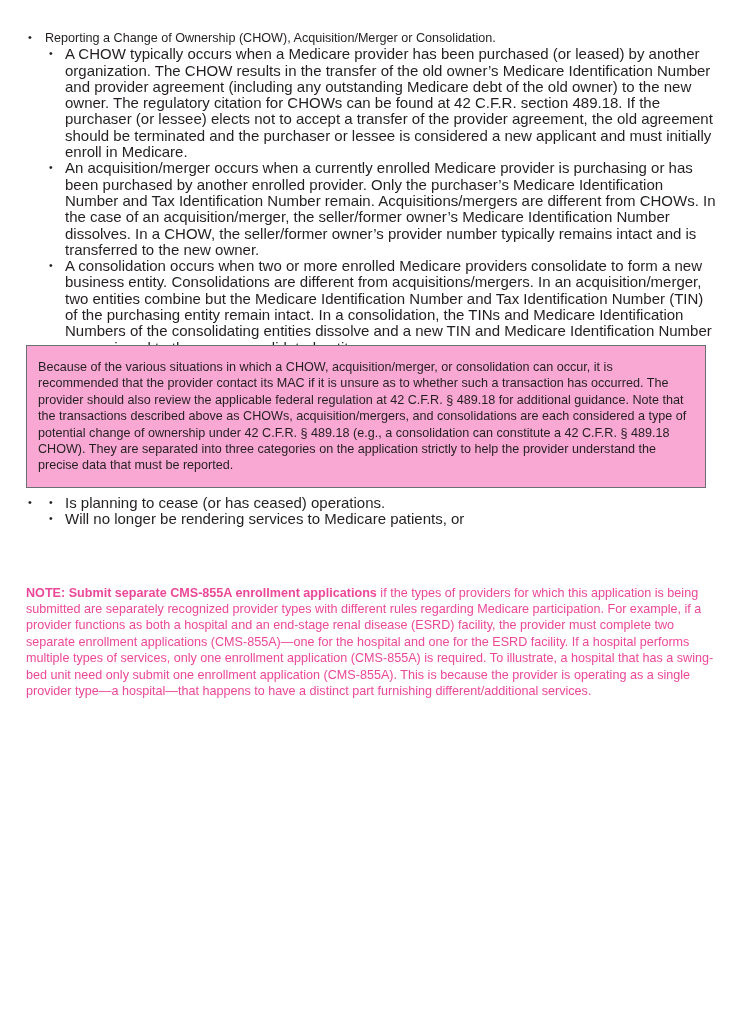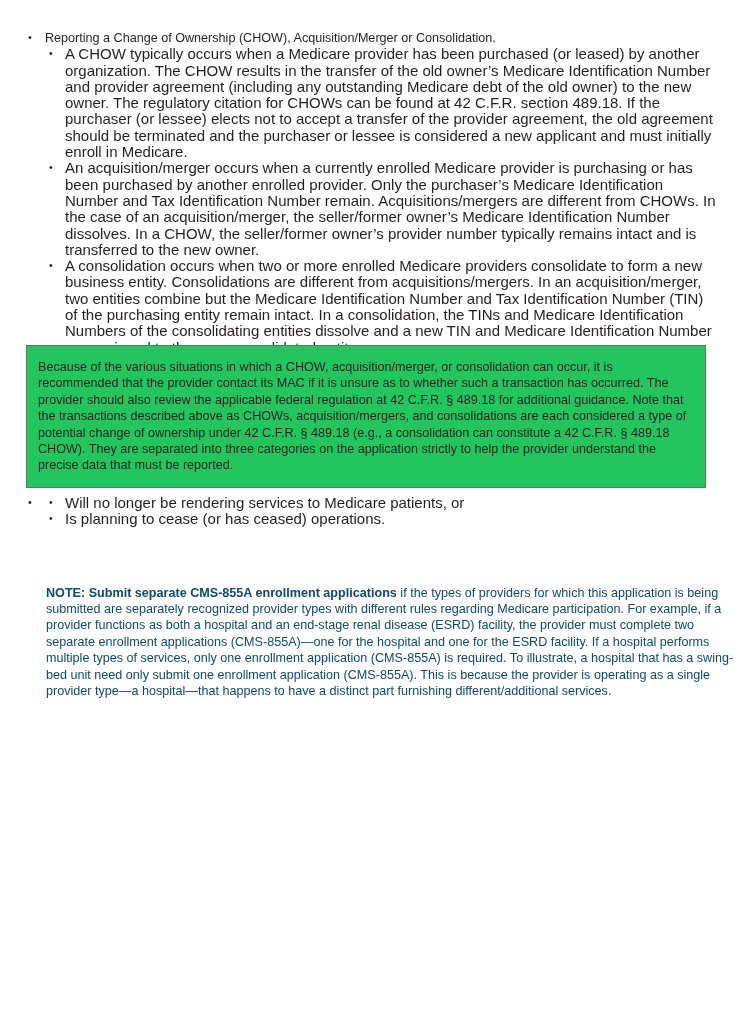--- a/index.html
+++ b/index.html
@@ -84,21 +84,21 @@
   }
 
   
   .callout {
     position: absolute;
     left: 26px;
     top: 345px;
     width: 680px;
     box-sizing: border-box;
     border: 1.4px solid #6d6e71;
-    background: #22c55e;
+    background: #f9a8d4;
     padding: 13px 12px 13px 11px;
   }
   .callout p {
     margin: 0;
     font-size: 12.6px;
     line-height: 16.4px;
     color: #231f20;
   }
 
   
@@ -110,22 +110,21 @@
   }
 
   
   .note {
     position: absolute;
     left: 26px;
     top: 572px;
     width: 690px;
     font-size: 12.6px;
     line-height: 16.4px;
-    color: #0c4a6e;
-    margin-left: 20px;
+    color: #ec4899;
   }
   .note b { font-weight: bold; }
 
   
   .footer {
     position: absolute;
     left: 26px;
     top: 988px;
     width: 692px;
   }
@@ -173,24 +172,24 @@
 
   <div class="callout">
     <p>Because of the various situations in which a CHOW, acquisition/merger, or consolidation can occur, it is recommended that the provider contact its MAC if it is unsure as to whether such a transaction has occurred. The provider should also review the applicable federal regulation at 42 C.F.R. § 489.18 for additional guidance. Note that the transactions described above as CHOWs, acquisition/mergers, and consolidations are each considered a type of potential change of ownership under 42 C.F.R. § 489.18 (e.g., a consolidation can constitute a 42 C.F.R. § 489.18 CHOW). They are separated into three categories on the application strictly to help the provider understand the precise data that must be reported.</p>
   </div>
 
   <div class="lower">
     <ul class="lvl1">
       <li>
         <ul class="lvl2">
           <li>
+            <p class="para">Is planning to cease (or has ceased) operations.</p>
+          </li>
+          <li>
             <p class="para">Will no longer be rendering services to Medicare patients, or</p>
-          </li>
-          <li>
-            <p class="para">Is planning to cease (or has ceased) operations.</p>
           </li>
         </ul>
       </li>
     </ul>
   </div>
 
   <p class="note"><b>NOTE: Submit separate CMS-855A enrollment applications</b><span> if the types of providers for which this application is being submitted are separately recognized provider types with different rules regarding Medicare participation. For example, if a provider functions as both a hospital and an end-stage renal disease (ESRD) facility, the provider must complete two separate enrollment applications (CMS-855A)—one for the hospital and one for the ESRD facility. If a hospital performs multiple types of services, only one enrollment application (CMS-855A) is required. To illustrate, a hospital that has a swing-bed unit need only submit one enrollment application (CMS-855A). This is because the provider is operating as a single provider type—a hospital—that happens to have a distinct part furnishing different/additional services.</span></p>
 
   <div class="footer">
     <div class="footer-rule"></div>

